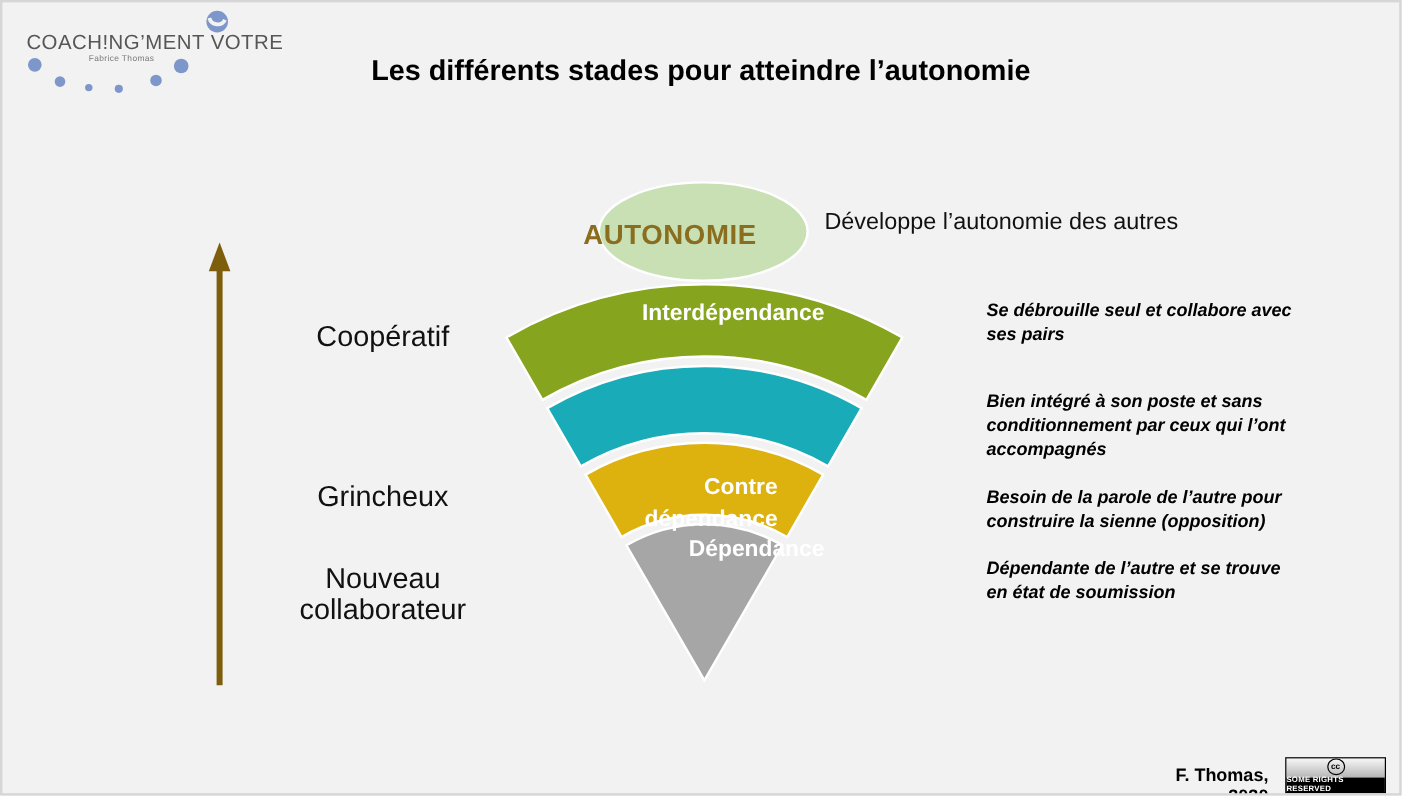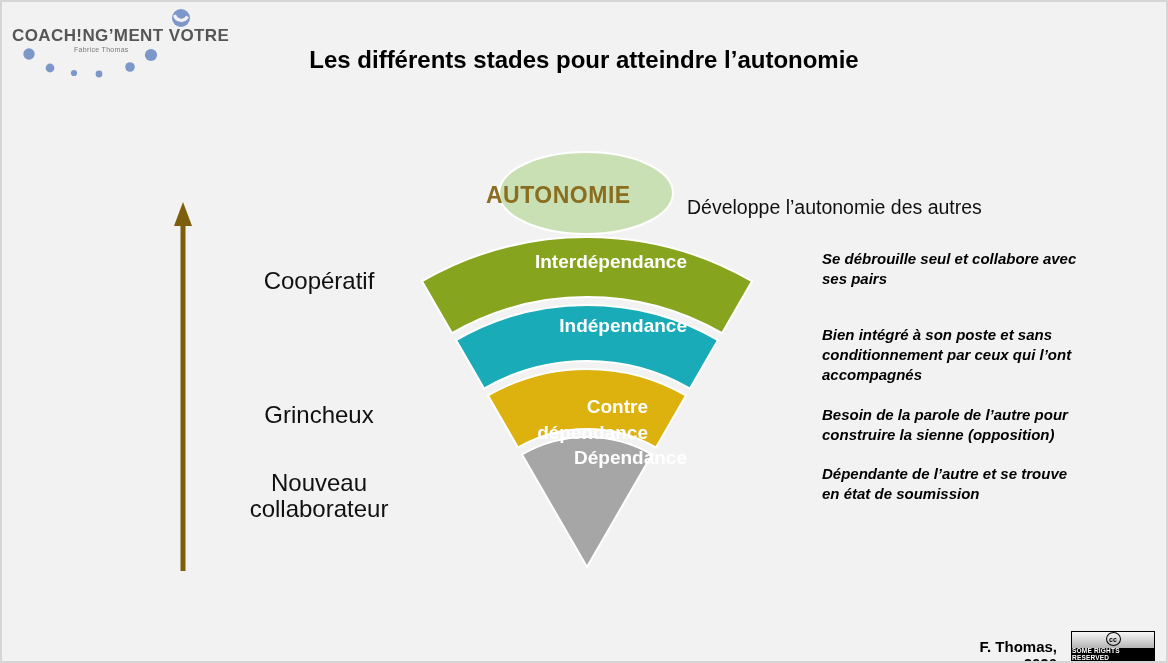--- a/index.html
+++ b/index.html
@@ -8,22 +8,22 @@
     width:1168px;height:663px;
     box-sizing:border-box;
     background:#f2f2f2;
     border:2px solid #d6d6d6;
     overflow:hidden;
     font-family:"Liberation Sans",sans-serif;
   }
   .abs{position:absolute;}
   
   .logo-brand{
-    left:10px;top:24px;
-    font-size:17px;font-weight:bold;letter-spacing:.4px;
+    left:20px;top:24px;
+    font-size:17px;font-weight:normal;letter-spacing:.4px;
     color:#565656;
   }
   .logo-sub{
     left:72px;top:44px;
     font-size:7px;color:#7a7a7a;letter-spacing:.3px;
   }
   
   .title{
     left:0;top:44px;width:100%;
     text-align:center;
@@ -45,21 +45,21 @@
   }
   .band-label.narrow{width:140px;left:506px;margin-top:28px;}
   .apex-label{
     width:200px;left:484px;top:180px;
     text-align:left;
     font-size:23px;font-weight:bold;letter-spacing:.5px;
     color:#8a6d1e;
   }
   
   .desc-main{
-    left:685px;top:194px;width:340px;
+    left:685px;top:172px;width:340px;
     font-size:19.5px;color:#111;
   }
   .desc{
     left:820px;width:265px;
     font-size:15px;font-weight:bold;font-style:italic;
     color:#000;line-height:20px;
   }
   
   .credit{
     left:940px;top:636px;width:115px;
@@ -124,21 +124,20 @@
     <path d="M 486 393.5 A 198 198 0 0 1 684 393.5 L 654 445.5 A 138 138 0 0 0 516 445.5 Z" stroke="#ffffff" stroke-width="2" fill="#ddb10e"></path>
     <path d="M 585 565 L 520 452.4 A 130 130 0 0 1 650 452.4 Z" stroke="#ffffff" stroke-width="2" fill="#a6a6a6"></path>
   </svg>
 
   <div class="abs ladder-label" style="top:266px">Coopératif</div>
   <div class="abs ladder-label" style="top:400px">Grincheux</div>
   <div class="abs ladder-label" style="top:468px">Nouveau collaborateur</div>
 
   <div class="abs apex-label">AUTONOMIE</div>
   <div class="abs band-label" style="top:247px">Interdépendance</div>
-  <div class="abs band-label" style="top:311px">Indépendance</div>
   <div class="abs band-label narrow" style="top:364px">Contre dépendance</div>
   <div class="abs band-label" style="top:443px">Dépendance</div>
 
   <div class="abs desc-main">Développe l’autonomie des autres</div>
   <div class="abs desc" style="top:247px">Se débrouille seul et collabore avec ses pairs</div>
   <div class="abs desc" style="top:323px">Bien intégré à son poste et sans conditionnement par ceux qui l’ont accompagnés</div>
   <div class="abs desc" style="top:403px">Besoin de la parole de l’autre pour construire la sienne (opposition)</div>
   <div class="abs desc" style="top:462px">Dépendante de l’autre et se trouve en état de soumission</div>
 
   <div class="abs credit">F. Thomas, 2020</div>

